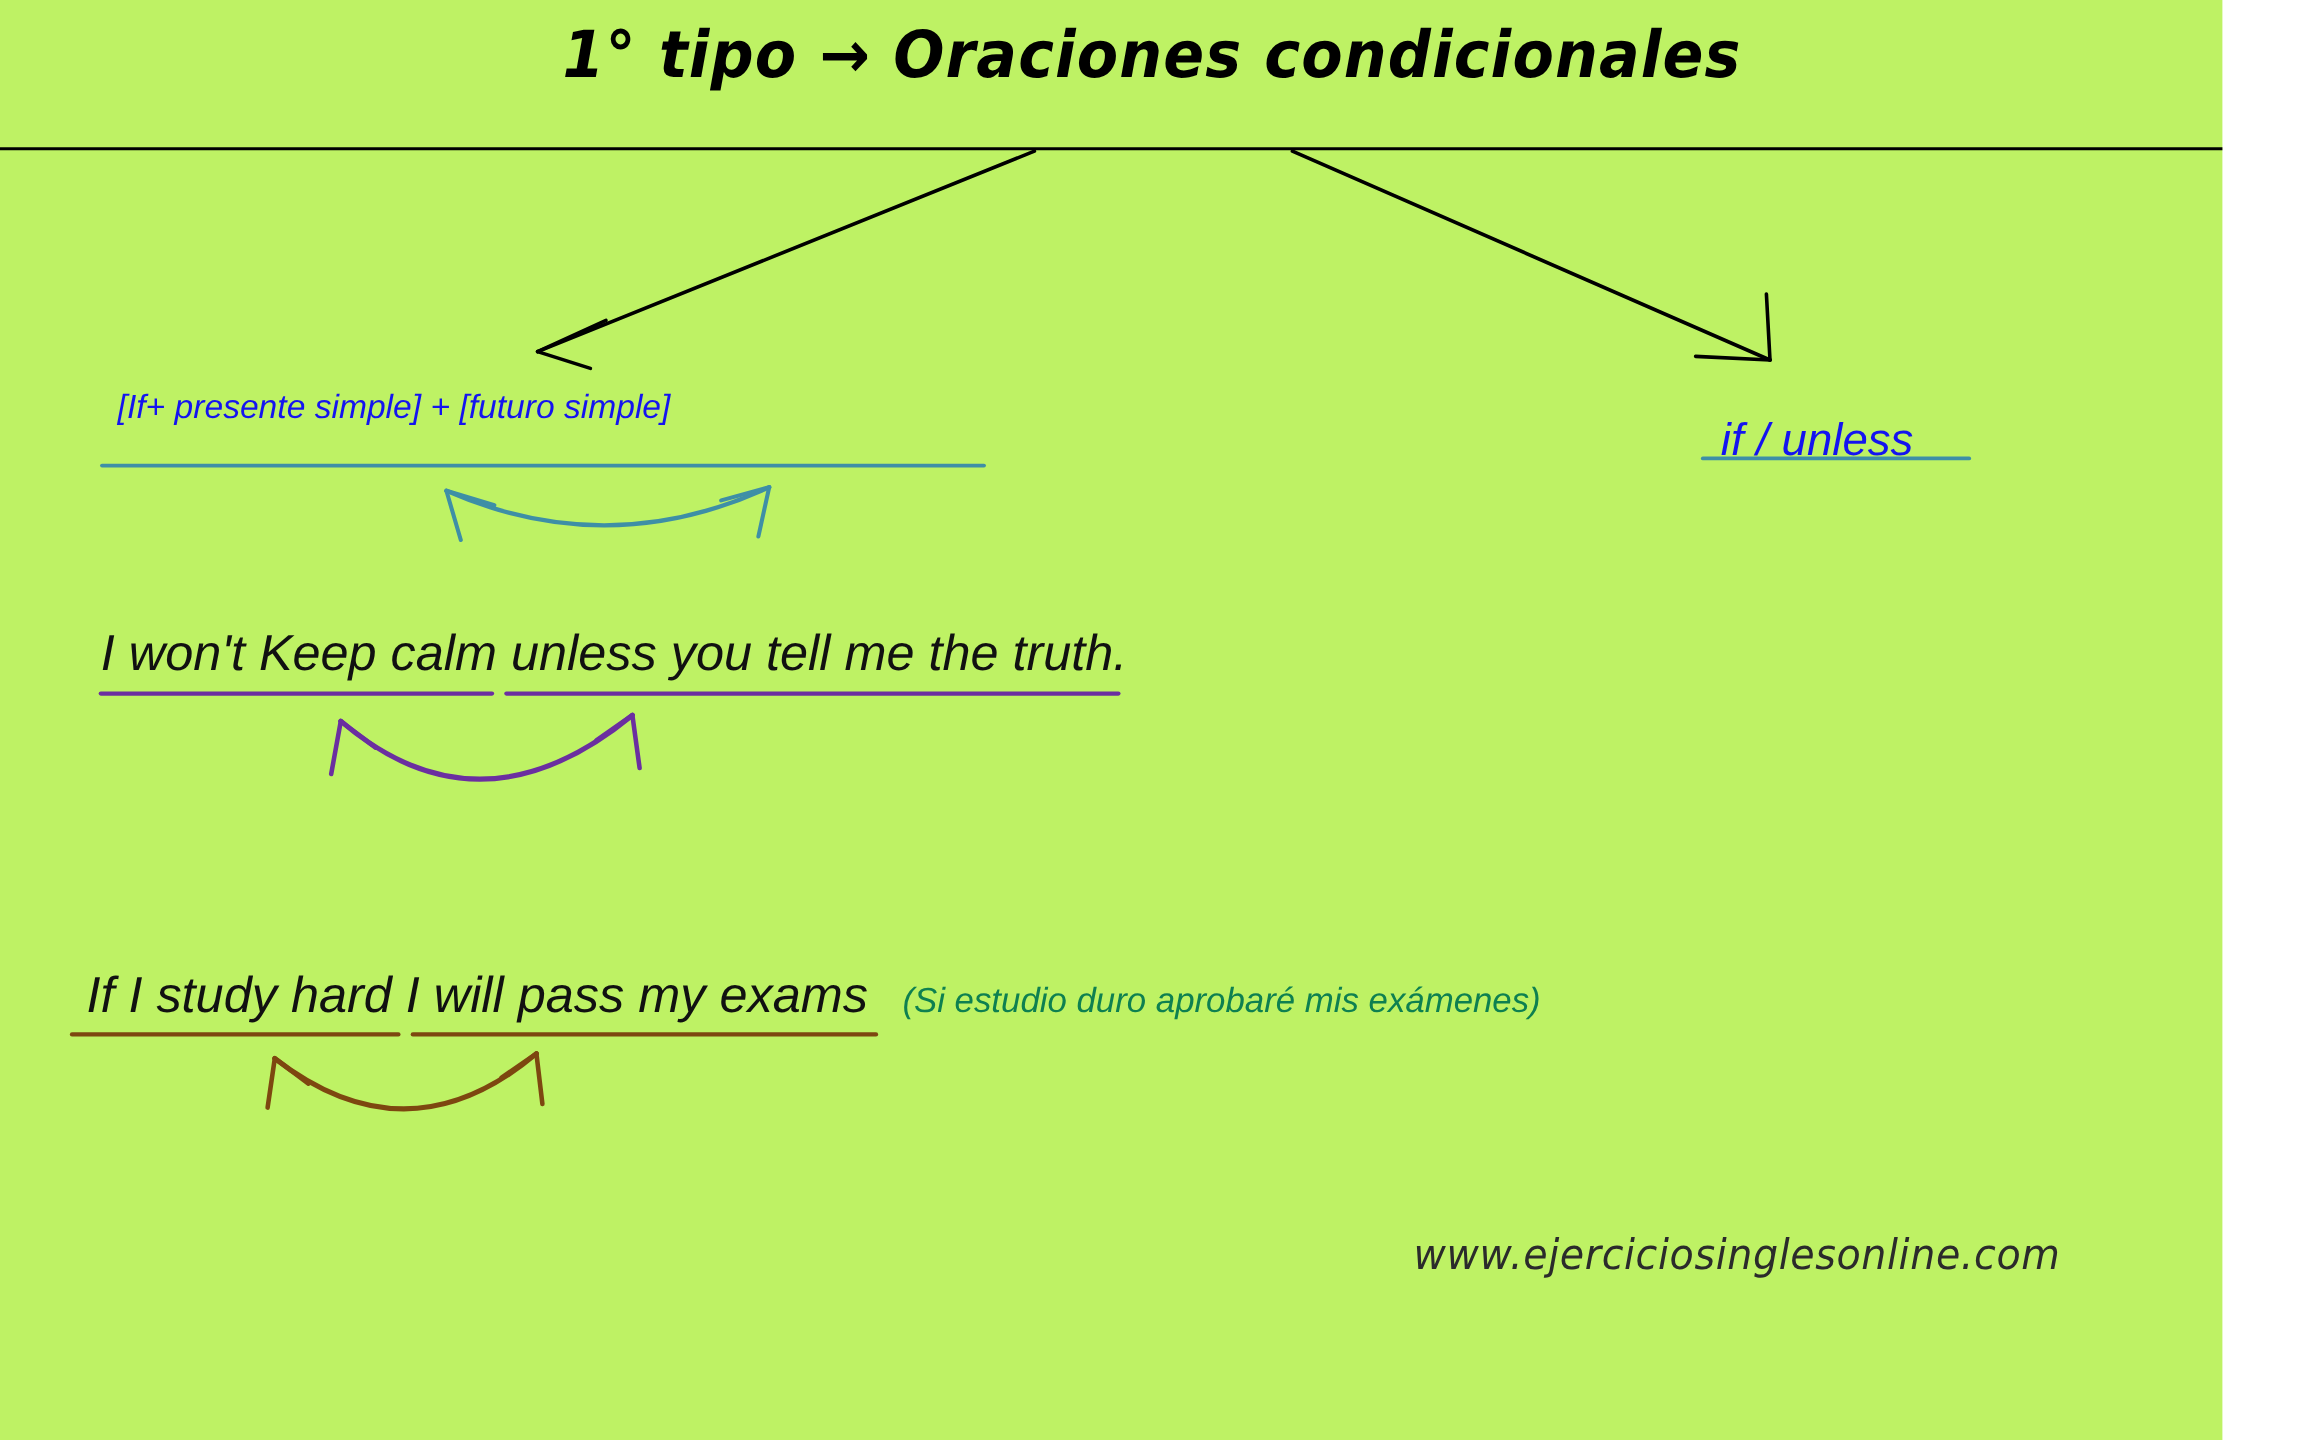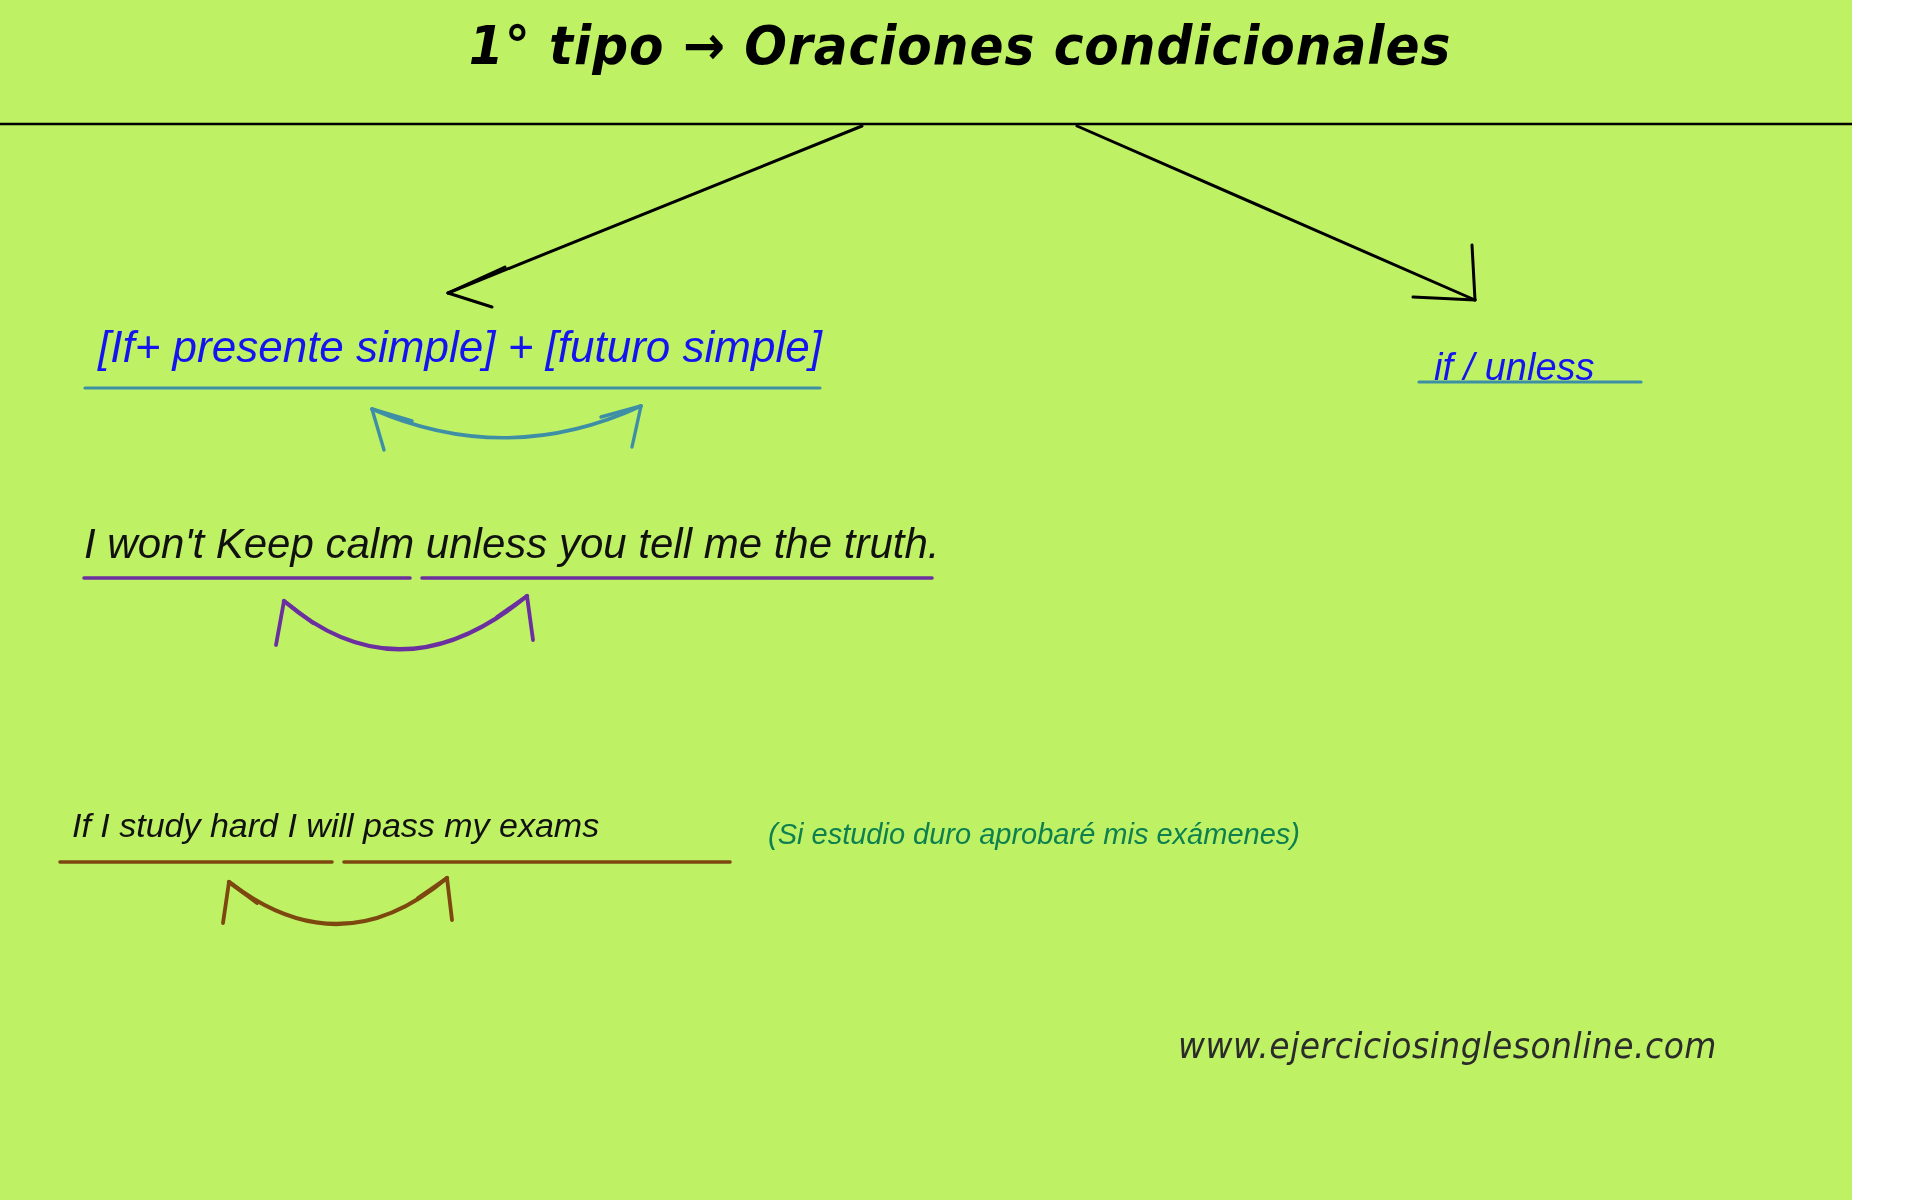--- a/index.html
+++ b/index.html
@@ -47,21 +47,21 @@
     transform-origin: 50% 50%;
     white-space: nowrap;
   }
 
   
   .formula {
     position: absolute;
     left: 98px;
     top: 325px;
     font-family: "Liberation Sans", sans-serif;
-    font-size: 44px;
+    font-size: 28px;
     color: #1414f0;
     white-space: nowrap;
     line-height: 1;
   }
   .keywords {
     position: absolute;
     left: 1434px;
     top: 348px;
     font-family: "Liberation Sans", sans-serif;
     font-size: 38px;
@@ -80,38 +80,38 @@
     text-align: center;
   }
   .sentence-1 {
     left: 84px;
     top: 523px;
     font-size: 42px;
   }
   .sentence-2 {
     left: 72px;
     top: 808px;
-    font-size: 34px;
+    font-size: 42px;
   }
 
   
   .translation {
     position: absolute;
     font-family: "Liberation Sans", sans-serif;
     color: #0e8050;
     white-space: nowrap;
     line-height: 1;
   }
   .translation-1 {
     left: 983px;
     top: 531px;
     font-size: 29px;
   }
   .translation-2 {
-    left: 768px;
+    left: 752px;
     top: 820px;
     font-size: 29px;
   }
 
   
   .footer-heading {
     position: absolute;
     left: 88px;
     top: 1035px;
     font-family: "DejaVu Sans", sans-serif;

